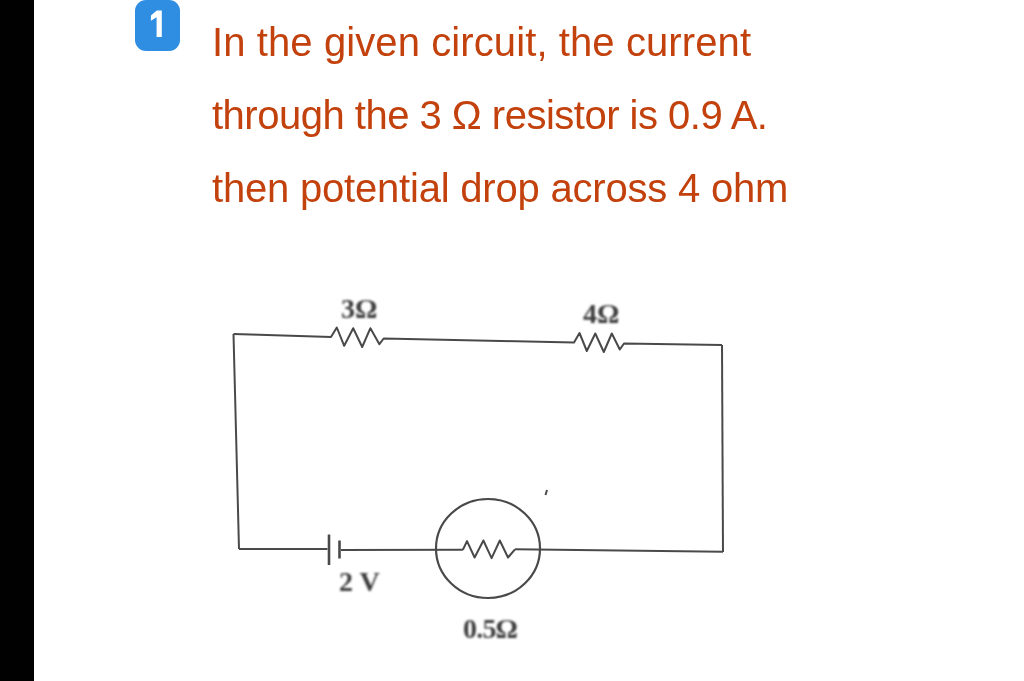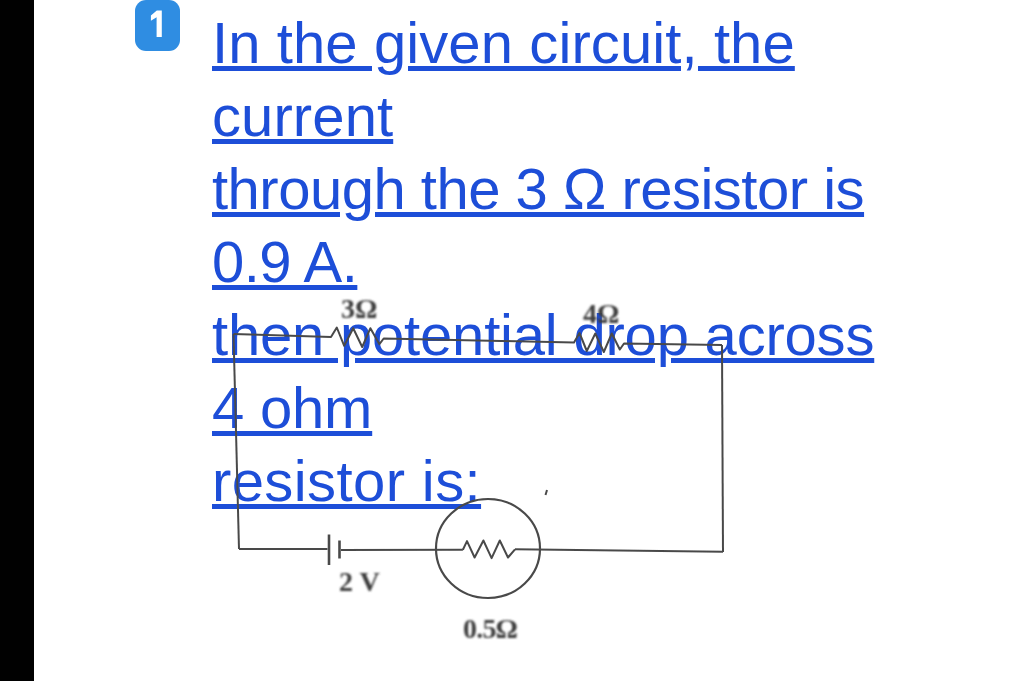--- a/index.html
+++ b/index.html
@@ -1,34 +1,34 @@
 <!DOCTYPE html>
 <html><head>
 <meta charset="utf-8">
 <style>
   html,body{margin:0;padding:0;}
   body{width:1024px;height:681px;background:#ffffff;position:relative;overflow:hidden;
        font-family:"Liberation Sans",sans-serif;}
   #leftbar{position:absolute;left:0;top:0;width:34px;height:681px;background:#010101;}
   #badge{position:absolute;left:135px;top:0px;width:45px;height:51px;background:#2f8de2;
          border-radius:11px;}
-  #qtext{position:absolute;left:212px;top:6px;width:700px;color:#1d4ed8;
-         font-size:58px;line-height:73px;letter-spacing:-0.2px;text-decoration:underline;}
+  #qtext{position:absolute;left:212px;top:6px;width:700px;color:#c2410c;
+         font-size:40px;line-height:73px;letter-spacing:-0.2px;}
   svg{position:absolute;left:0;top:0;}
   .lbl{font-family:"Liberation Serif",serif;font-weight:700;fill:#3c3c3c;}
 </style>
 </head>
 <body>
 <div id="leftbar"></div>
 <div id="badge">
     <svg width="45" height="51" viewBox="0 0 45 51">
       <path fill="#ffffff" d="M21.8,10.5 L26.8,10.5 L26.8,37 L21.6,37 L21.6,17.2 L15.9,20.8 L15.9,15.6 Z"></path>
     </svg>
   </div>
-<div id="qtext"><span style="letter-spacing:0.1px">In the given circuit, the current</span><br><span style="letter-spacing:-0.5px">through the 3 Ω resistor is 0.9 A.</span><br>then potential drop across 4 ohm<br><span style="letter-spacing:0.4px">resistor is:</span></div>
+<div id="qtext"><span style="letter-spacing:0.1px">In the given circuit, the current</span><br><span style="letter-spacing:-0.5px">through the 3 Ω resistor is 0.9 A.</span><br>then potential drop across 4 ohm<br></div>
 <svg width="1024" height="681" viewBox="0 0 1024 681">
   <defs>
     <filter id="blur" x="-5%" y="-5%" width="110%" height="110%">
       <feGaussianBlur stdDeviation="0.7"></feGaussianBlur>
     </filter>
     <filter id="blur2" x="-10%" y="-10%" width="120%" height="120%">
       <feGaussianBlur stdDeviation="0.85"></feGaussianBlur>
     </filter>
   </defs>
   <g filter="url(#blur)" stroke="#4a4a4a" stroke-width="2" fill="none" stroke-linejoin="round" stroke-linecap="butt">

